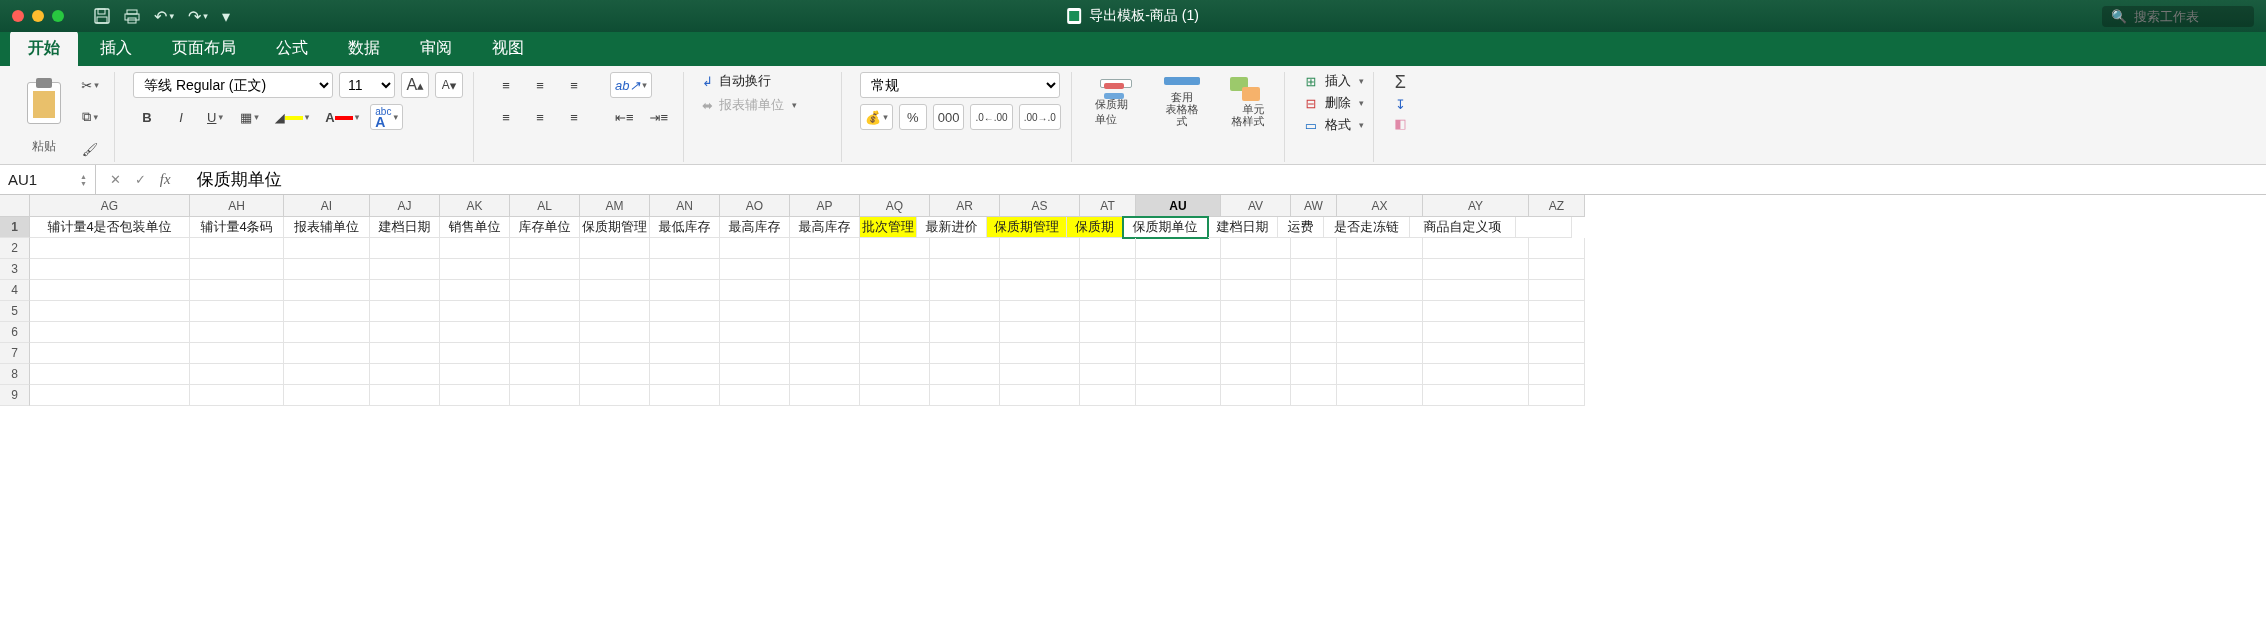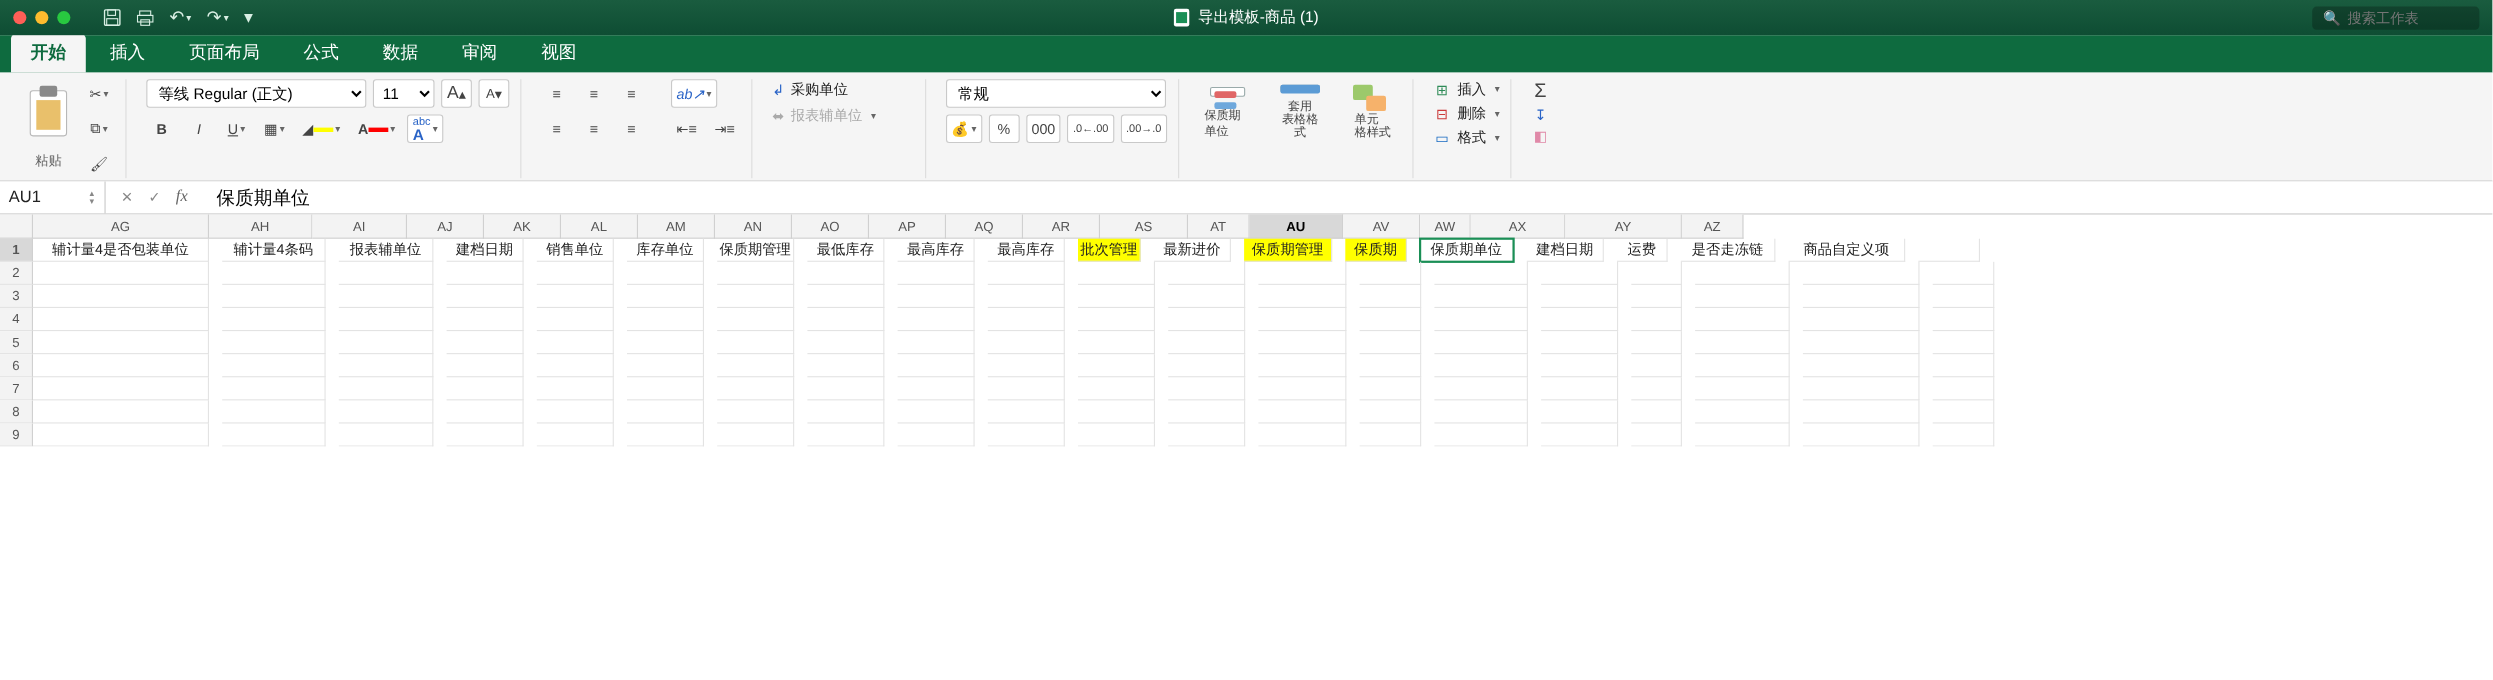--- a/index.html
+++ b/index.html
@@ -61,21 +61,21 @@
   .fx-label { font-style:italic; font-family:"Times New Roman",serif; font-size:15px; color:#666; margin-right:4px; }
   .fx-input { flex:1; border:none; outline:none; font-size:17px; padding:0 8px; }
   .corner { width:30px; height:22px; background:#f3f3f3; border-right:1px solid #d0d0d0; border-bottom:1px solid #d0d0d0; }
   .col-headers { display:flex; }
   .ch { height:22px; background:#f3f3f3; border-right:1px solid #d0d0d0; border-bottom:1px solid #d0d0d0; display:flex; align-items:center; justify-content:center; font-size:12px; color:#555; }
   .ch.active { background:#d8d8d8; font-weight:600; color:#000; }
   .row-headers { display:flex; flex-direction:column; }
   .rh { width:30px; height:21px; background:#f3f3f3; border-right:1px solid #d0d0d0; border-bottom:1px solid #e3e3e3; display:flex; align-items:center; justify-content:center; font-size:12px; color:#555; }
   .rh.active { background:#d8d8d8; font-weight:600; }
   .cells { position:relative; }
-  .crow { display:flex;gap:12px; }
+  .crow { display:flex; }
   .cell { height:21px; border-right:1px solid #e3e3e3; border-bottom:1px solid #e3e3e3; font-size:13px; display:flex; align-items:center; justify-content:center; overflow:hidden; white-space:nowrap; padding:0 2px; }
   .cell.hl { background:#ffff00; }
   .cell.sel { outline:2px solid #1a8f56; outline-offset:-1px; background:#fff; }
   .grid-wrap { display:flex; flex-direction:column; width:2266px; }
   .grid-body { display:flex; }
 
   svg { display:block; }
 </style>
 </head>
 <body>
@@ -231,21 +231,21 @@
             <span>⇥≡</span>
           </span>
       </div>
     </div>
   </div>
 
   <div class="group" style="min-width:150px">
     <div class="group-rows" style="width:100%">
       <div class="row">
         <span style="color:#2a64c7">↲</span>
-        <span>采购单位</span>
+        <span>自动换行</span>
       </div>
       <div class="row" style="color:#aaa">
         <span>⬌</span>
         <span>报表辅单位</span>
         <span class="caret">▾</span>
       </div>
     </div>
   </div>
 
   <div class="group">
@@ -290,21 +290,21 @@
           <div class="layer" style="top:4px;left:4px;right:4px;height:8px;background:#5b9bd5;border:none"></div>
         </div>
         <span style="white-space:pre-line;text-align:center;line-height:12px">套用
 表格格式</span>
       </div>
       <div class="btn big">
         <div class="stack-icon">
           <div class="layer" style="top:4px;left:4px;width:18px;height:14px;background:#9cc96b;border:none"></div>
           <div class="layer" style="top:14px;left:16px;width:18px;height:14px;background:#f6b26b;border:none"></div>
         </div>
-        <span style="white-space:pre-line;text-align:left;line-height:12px">单元
+        <span style="white-space:pre-line;text-align:right;line-height:12px">单元
 格样式</span>
       </div>
     </div>
   </div>
 
   <div class="vert-panel">
     <div class="vrow">
         <span class="ico2" style="color:#2e8b57">⊞</span>
         <span>插入</span>
         <span class="caret">▾</span>

